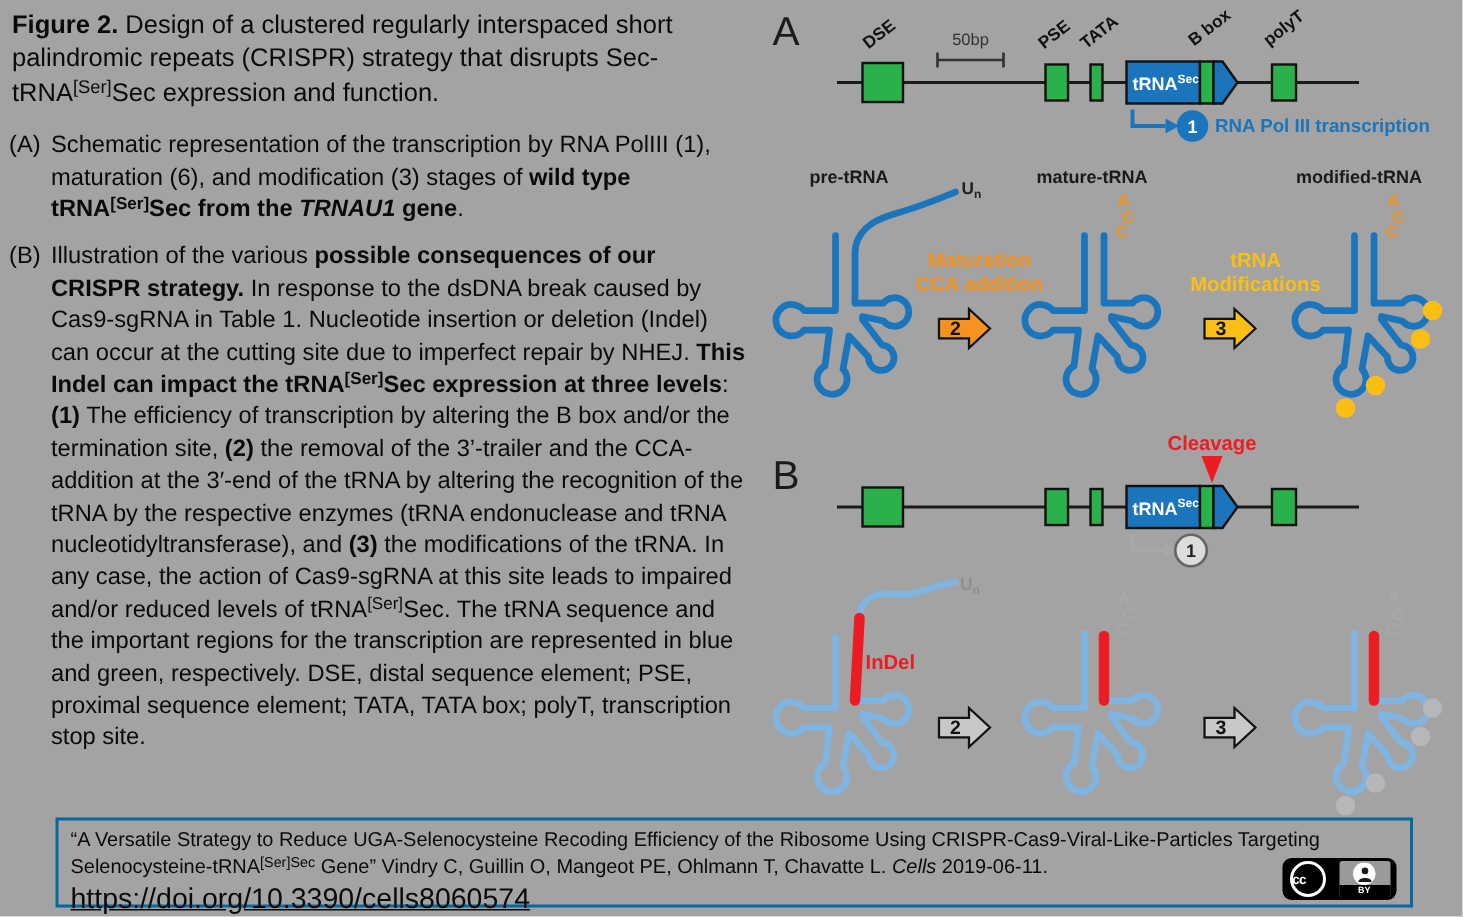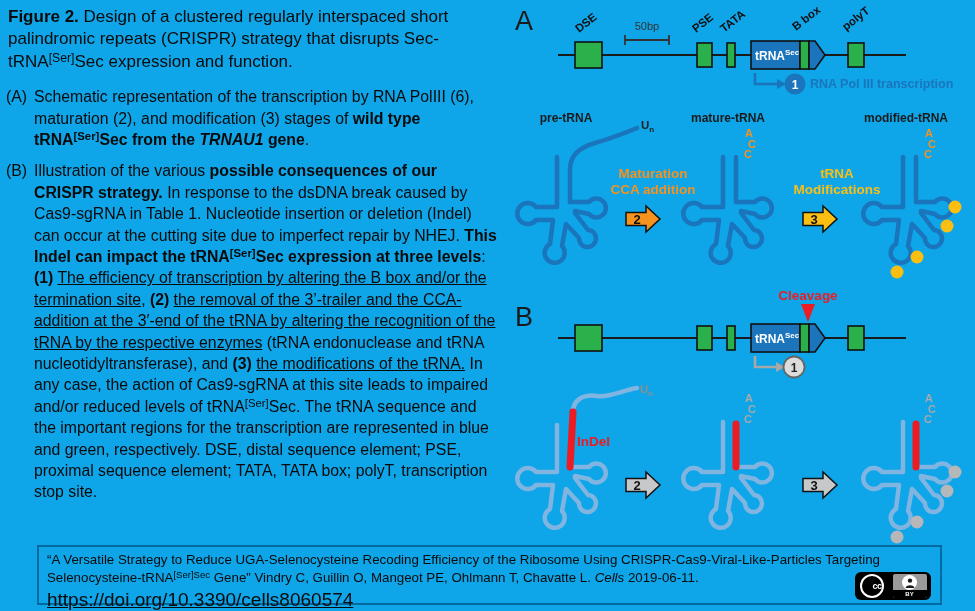--- a/index.html
+++ b/index.html
@@ -1,56 +1,56 @@
 <!DOCTYPE html>
 <html><head>
 <meta charset="utf-8">
 <style>
   html,body{margin:0;padding:0;background:#fff;}
-  .page{position:relative;width:975px;height:611px;background:#0ea5e9;overflow:hidden;
+  .page{position:relative;width:975px;height:611px;background:#a3a3a3;overflow:hidden;
         font-family:"Liberation Sans","DejaVu Sans",sans-serif;color:#0a0a0a;}
   svg{font-family:inherit;}
   
   .caption{position:absolute;left:6px;top:6px;width:492px;}
   .cap-title{margin:0 0 13px 2px;font-size:17px;line-height:1.32;}
   .cap-item{display:grid;grid-template-columns:28px 1fr;margin:0 0 10px 0;
             font-size:15.8px;line-height:1.355;}
   .cap-item p{margin:0;}
   .marker{font-size:15.8px;}
   .b{font-weight:bold;}
   .i{font-style:italic;text-align:right;}
-  .u{text-decoration:underline;text-align:center;}
+  .u{text-align:center;}
   .sup{font-size:72%;position:relative;top:-0.42em;}
   
   .citation-box{position:absolute;left:37px;top:545px;width:885px;height:49px;
                 border:2px solid #0369a1;padding:4px 8px 3px 8px;font-size:13.3px;line-height:1.36;}
   .citation-box p{margin:0;}
   .doi{color:#0a0a0a;text-decoration:underline;cursor:pointer;font-size:19px;}
   .cc-badge{position:absolute;left:816px;top:25px;width:76px;height:28px;background:#000;
             border-radius:6px;display:flex;align-items:center;justify-content:space-around;}
   .cc-circle{width:20px;height:20px;border:2px solid #fff;border-radius:50%;
-             display:flex;align-items:center;justify-content:flex-end;
+             display:flex;align-items:center;justify-content:flex-start;
              color:#fff;font-weight:bold;font-size:9px;letter-spacing:-0.5px;}
   .by-part{position:relative;width:34px;height:24px;background:#9a9a9a;border-radius:2px;
            display:flex;align-items:flex-start;justify-content:center;}
   .person-circle{margin-top:1px;width:15px;height:15px;background:#fff;border-radius:50%;
                  display:flex;align-items:center;justify-content:center;}
   .by-label{position:absolute;left:0;right:0;bottom:0;height:8px;background:#000;color:#fff;
             font-size:6px;font-weight:bold;text-align:center;line-height:8px;border-radius:0 0 2px 2px;}
 </style>
 </head>
 <body>
 
 <div class="page">
 
   <div class="caption">
     <p class="cap-title"><span class="b">Figure 2.</span><span> Design of a clustered regularly interspaced short palindromic repeats (CRISPR) strategy that disrupts Sec-tRNA</span><span class="sup">[Ser]</span><span>Sec expression and function.</span></p>
     <div class="cap-item">
       <span class="marker">(A)</span>
-      <p><span>Schematic representation of the transcription by RNA PolIII (6), maturation (2), and modification (3) stages of </span><span class="b">wild type tRNA</span><span class="b sup">[Ser]</span><span class="b">Sec from the </span><span class="b i">TRNAU1</span><span class="b"> gene</span><span>.</span></p>
+      <p><span>Schematic representation of the transcription by RNA PolIII (1), maturation (6), and modification (3) stages of </span><span class="b">wild type tRNA</span><span class="b sup">[Ser]</span><span class="b">Sec from the </span><span class="b i">TRNAU1</span><span class="b"> gene</span><span>.</span></p>
     </div>
     <div class="cap-item">
       <span class="marker">(B)</span>
       <p><span>Illustration of the various </span><span class="b">possible consequences of our CRISPR strategy.</span><span> In response to the dsDNA break caused by Cas9-sgRNA in Table 1. Nucleotide insertion or deletion (Indel) can occur at the cutting site due to imperfect repair by NHEJ. </span><span class="b">This Indel can impact the tRNA</span><span class="b sup">[Ser]</span><span class="b">Sec expression at three levels</span><span>: </span><span class="b">(1)</span><span> </span><span class="u">The efficiency of transcription by altering the B box and/or the termination site</span><span>, </span><span class="b">(2)</span><span> </span><span class="u">the removal of the 3’-trailer and the CCA-addition at the 3′-end of the tRNA by altering the recognition of the tRNA by the respective enzymes</span><span> (tRNA endonuclease and tRNA nucleotidyltransferase), and </span><span class="b">(3)</span><span> </span><span class="u">the modifications of the tRNA.</span><span> In any case, the action of Cas9-sgRNA at this site leads to impaired and/or reduced levels of tRNA</span><span class="sup">[Ser]</span><span>Sec. The tRNA sequence and the important regions for the transcription are represented in blue and green, respectively. DSE, distal sequence element; PSE, proximal sequence element; TATA, TATA box; polyT, transcription stop site.</span></p>
     </div>
   </div>
 
   <svg style="position:absolute;left:503px;top:0;" width="472" height="611" viewBox="0 0 472 611">
 
     <text x="12" y="30" font-size="27" fill="#1a1a1a">A</text>

